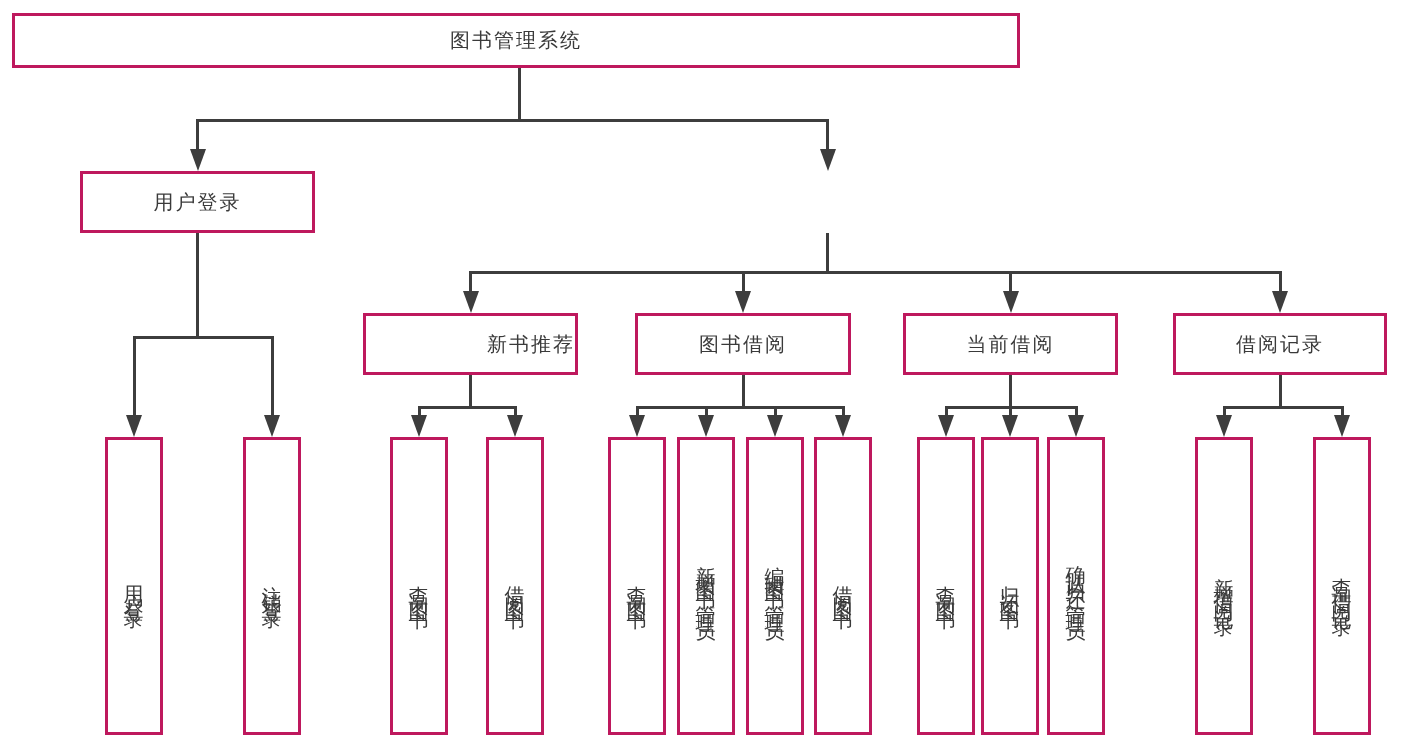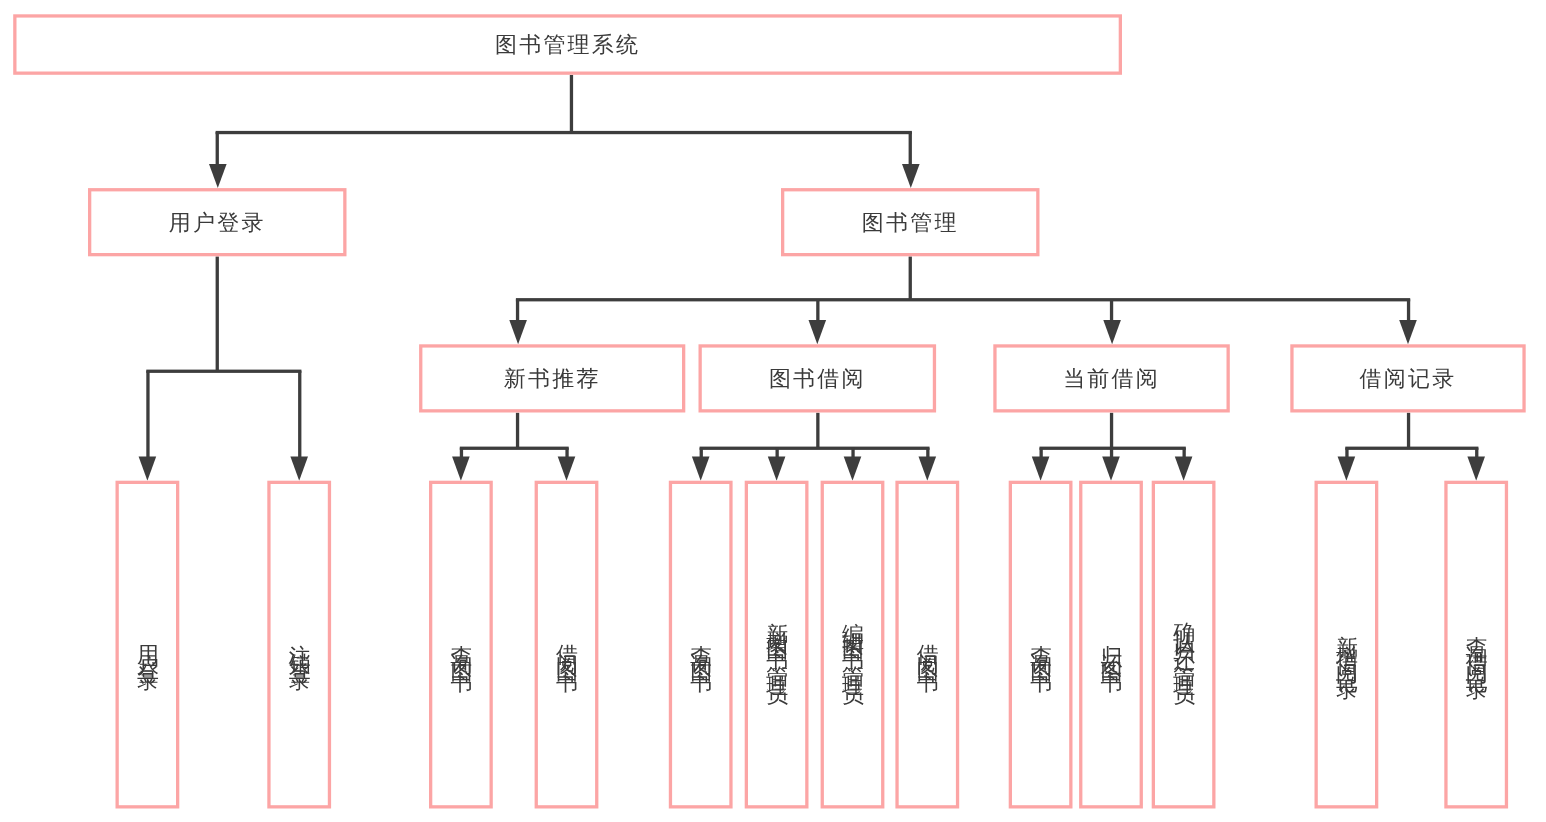--- a/index.html
+++ b/index.html
@@ -7,21 +7,21 @@
     position: relative;
     width: 1405px;
     height: 747px;
     background: #ffffff;
     font-family: "Liberation Sans", "DejaVu Sans", sans-serif;
     overflow: hidden;
   }
   .node {
     position: absolute;
     box-sizing: border-box;
-    border: 3px solid #fca5a5;
+    border: 3px solid #be185d;
     background: #ffffff;
     display: flex;
     align-items: center;
     justify-content: center;
     color: #3a3a3a;
     z-index: 2;
   }
   .node .hlabel {
     font-size: 20px;
     letter-spacing: 2px;
@@ -68,25 +68,22 @@
 <div class="canvas">
 
   <div class="node" style="left:12px; top:13px; width:1008px; height:55px;">
     <span class="hlabel">图书管理系统</span>
   </div>
 
   <div class="node" style="left:80px; top:171px; width:235px; height:62px;">
     <span class="hlabel">用户登录</span>
   </div>
 
-  <div class="node" style="left:710px; top:171px; width:235px; height:62px;">
-    <span class="hlabel">图书管理</span>
-  </div>
-
-  <div class="node" style="left:381px; top:313px; width:242px; height:62px;">
+
+  <div class="node" style="left:363px; top:313px; width:215px; height:62px;justify-content:flex-end;">
     <span class="hlabel">新书推荐</span>
   </div>
 
   <div class="node" style="left:635px; top:313px; width:216px; height:62px;">
     <span class="hlabel">图书借阅</span>
   </div>
 
   <div class="node" style="left:903px; top:313px; width:215px; height:62px;">
     <span class="hlabel">当前借阅</span>
   </div>

